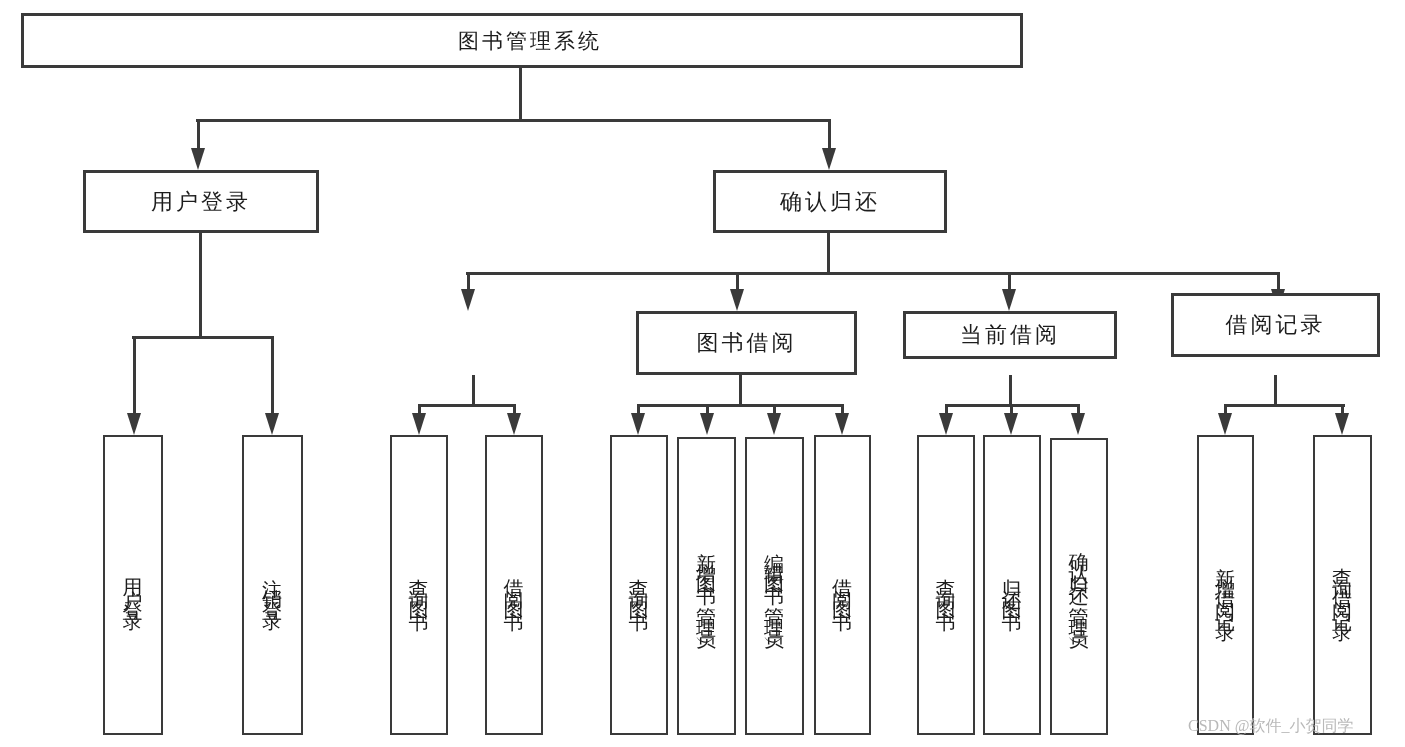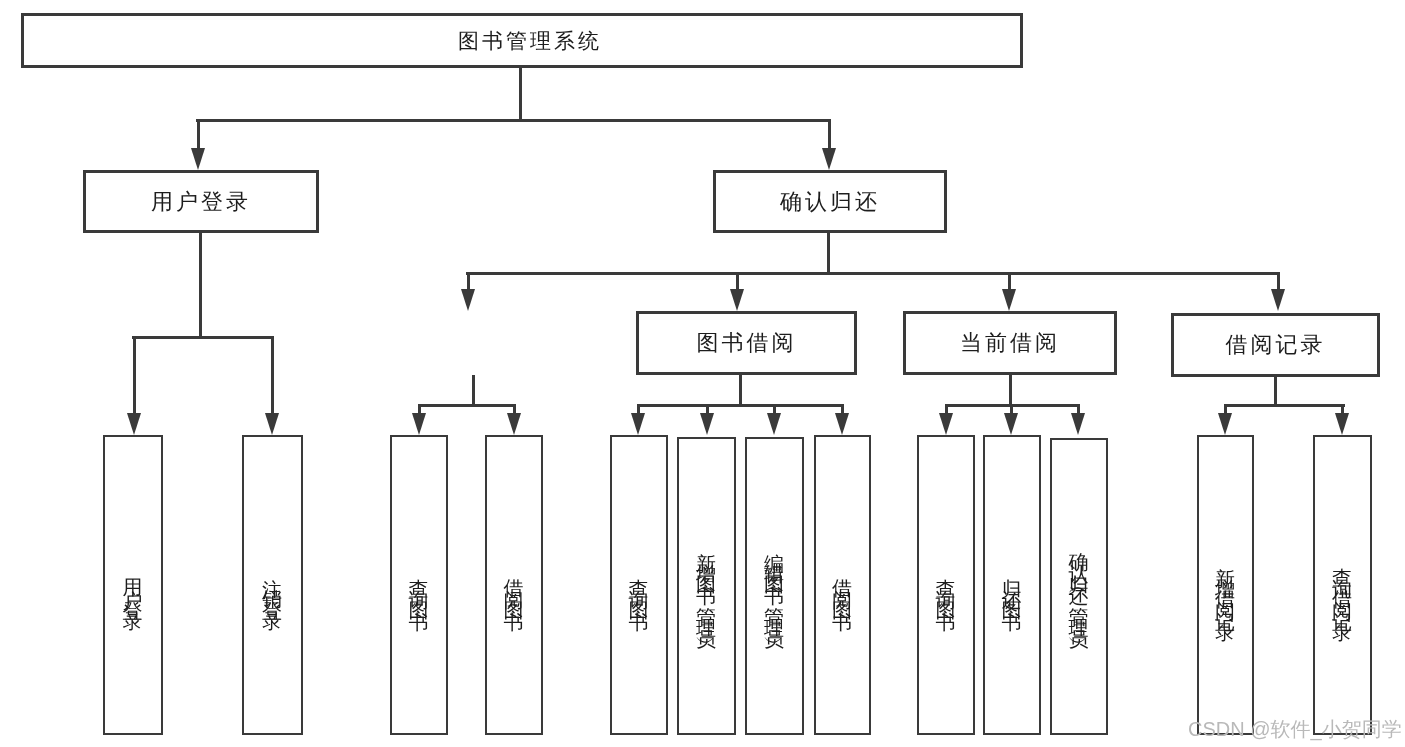--- a/index.html
+++ b/index.html
@@ -44,23 +44,24 @@
     position:absolute;
     left:-5.5px;top:100%;
     width:0;height:0;
     border-left:7px solid transparent;
     border-right:7px solid transparent;
     border-top:22px solid var(--line);
   }
   .watermark{
     position:absolute;
     color:var(--wm);
-    font-size:20px;
+    font-size:16px;
     white-space:nowrap;
     z-index:6;
+    font-family:Liberation Serif, serif;
   }
 </style>
 </head>
 <body>
 
 <div class="canvas">
 
   <div class="box" style="left:21px;top:13px;width:1002px;height:55px;padding-left:16px;">
     <span class="root-label">图书管理系统</span>
   </div>
@@ -85,24 +86,24 @@
   <div class="vline" style="left:827px;top:233px;height:42px;"></div>
   <div class="hline" style="left:466px;top:272px;width:814px;"></div>
   <div class="arrow" style="left:466.5px;top:272px;height:17px;"></div>
   <div class="arrow" style="left:735.5px;top:272px;height:17px;"></div>
   <div class="arrow" style="left:1007.5px;top:272px;height:17px;"></div>
   <div class="arrow" style="left:1276.5px;top:272px;height:17px;"></div>
 
   <div class="box" style="left:636px;top:311px;width:221px;height:64px;font-family:Liberation Serif, serif;">
     <span class="h-label">图书借阅</span>
   </div>
-  <div class="box" style="left:903px;top:311px;width:214px;height:64px;font-family:Liberation Serif, serif;">
+  <div class="box" style="left:903px;top:311px;width:214px;height:48px;font-family:Liberation Serif, serif;">
     <span class="h-label">当前借阅</span>
   </div>
-  <div class="box" style="left:1171px;top:313px;width:209px;height:64px;">
+  <div class="box" style="left:1171px;top:293px;width:209px;height:64px;">
     <span class="h-label">借阅记录</span>
   </div>
 
   <div class="vline" style="left:471.5px;top:375px;height:30px;"></div>
   <div class="hline" style="left:417.5px;top:404px;width:98px;"></div>
   <div class="arrow" style="left:417.5px;top:404px;height:9px;"></div>
   <div class="arrow" style="left:512.5px;top:404px;height:9px;"></div>
 
   <div class="vline" style="left:739px;top:375px;height:30px;"></div>
   <div class="hline" style="left:636.5px;top:404px;width:207px;"></div>

